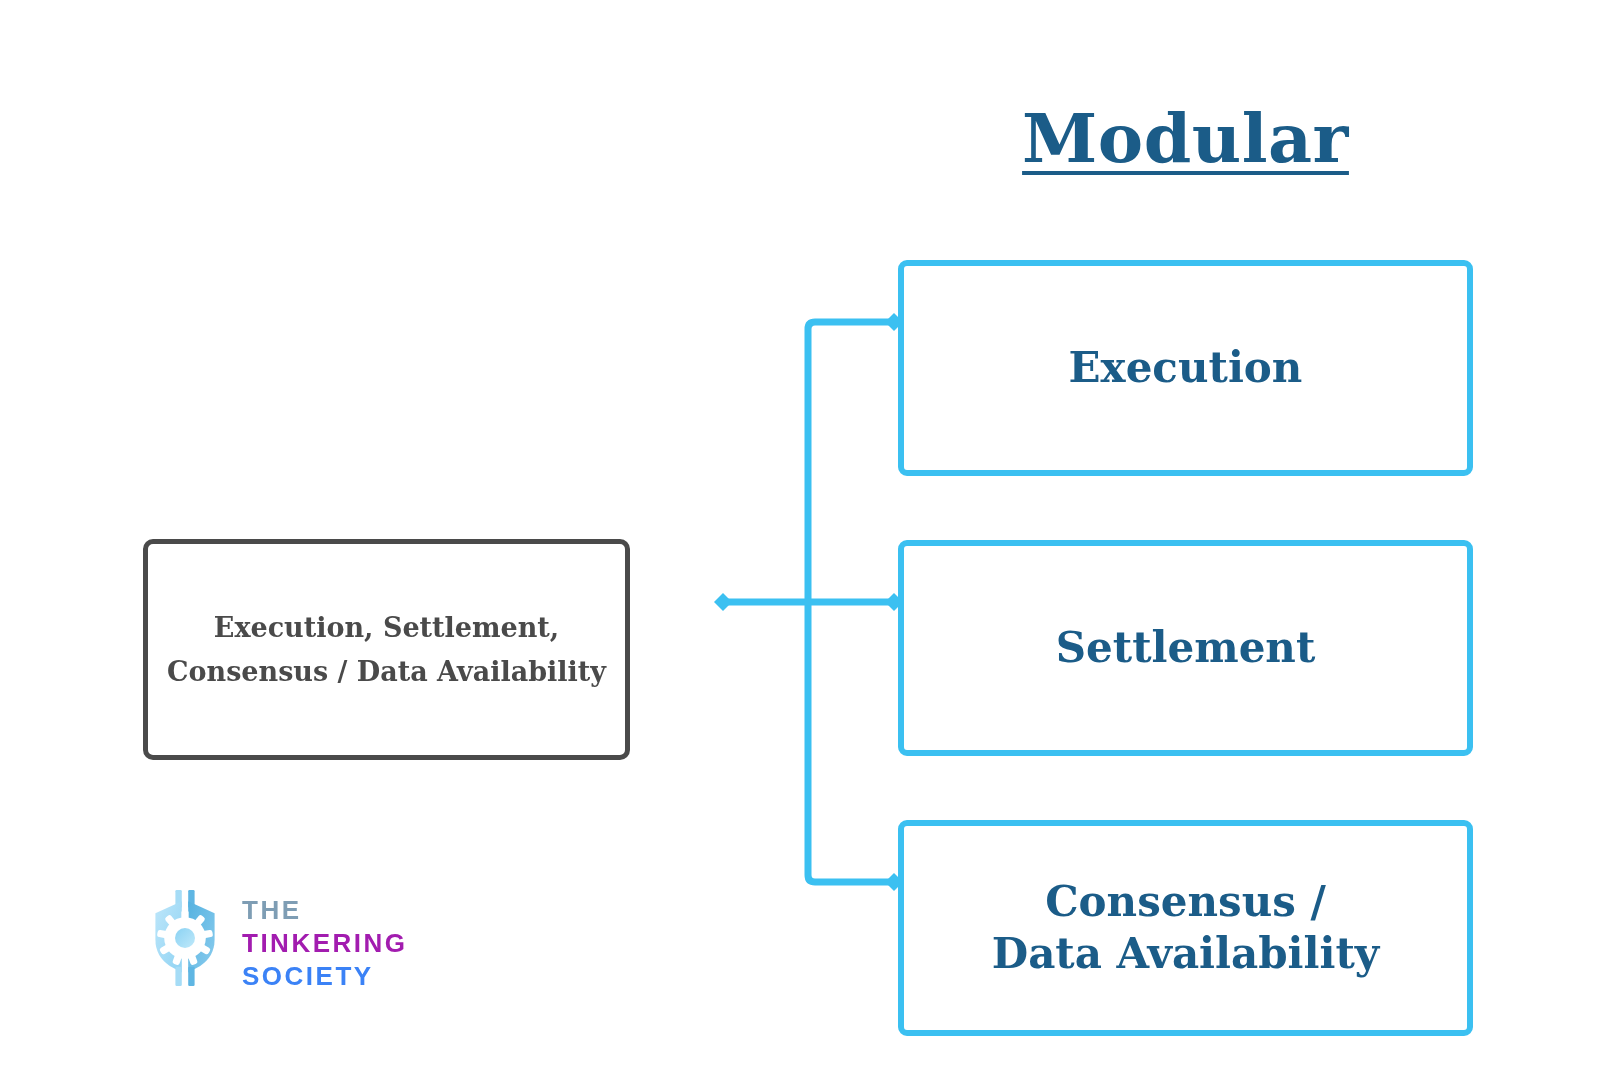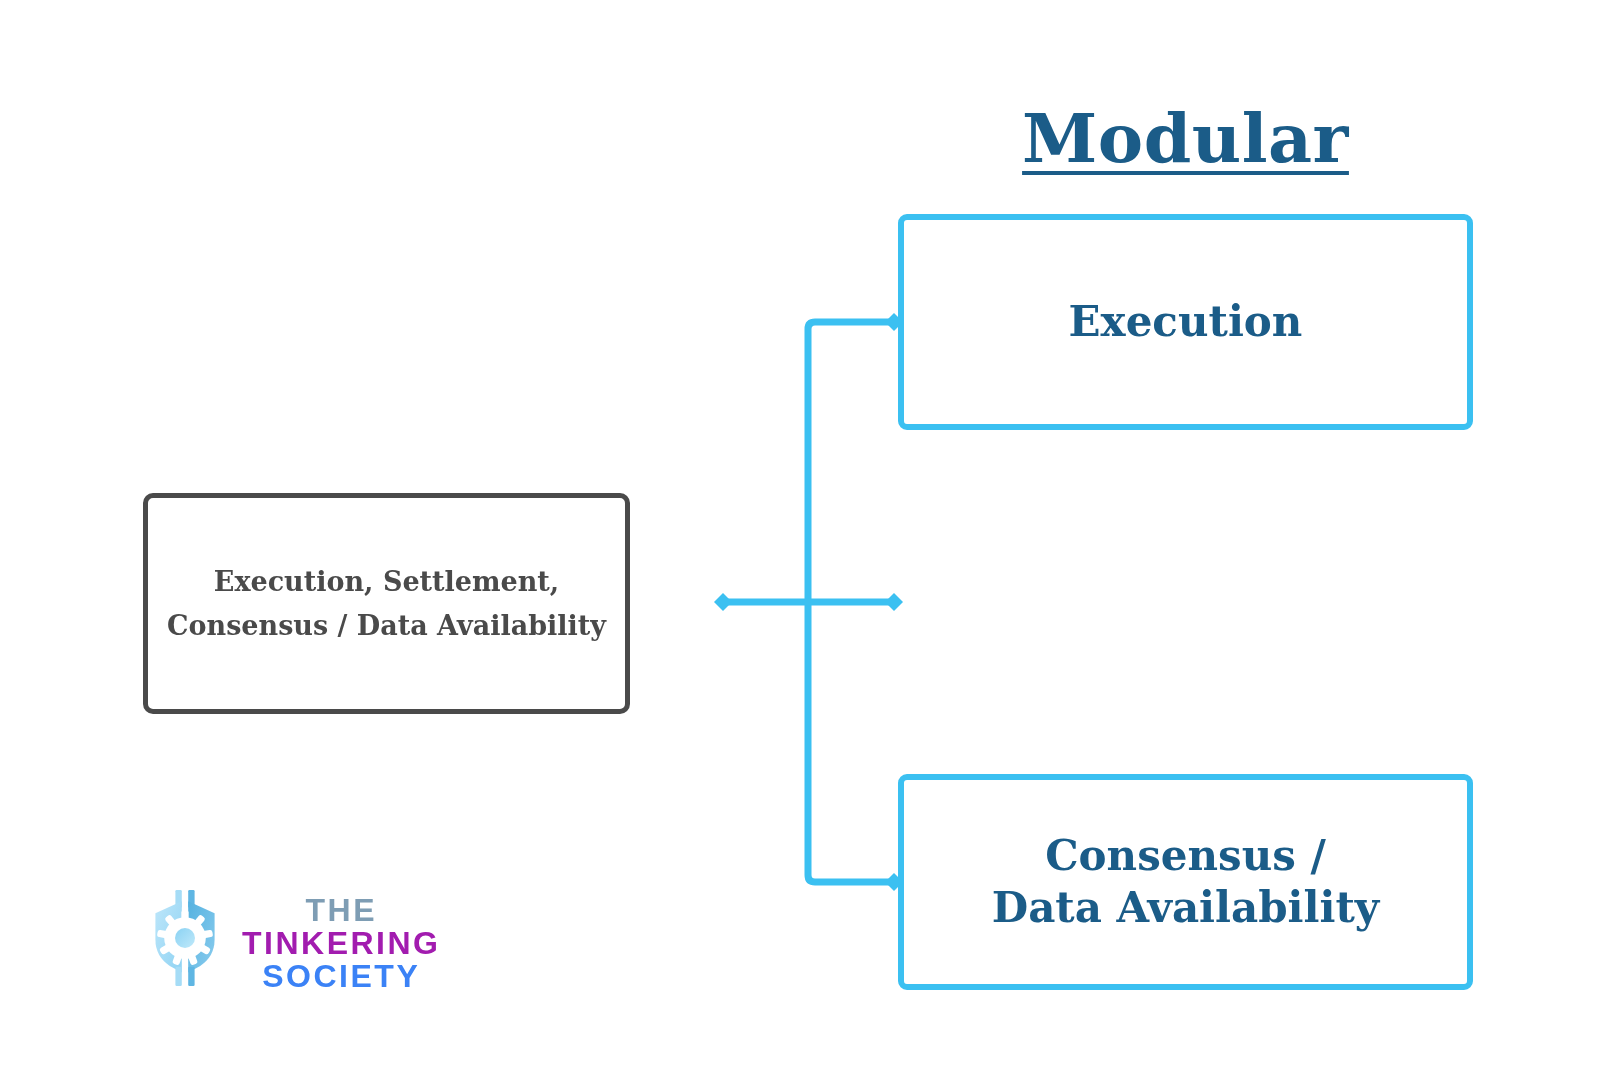--- a/index.html
+++ b/index.html
@@ -38,20 +38,21 @@
     color: #4a4a4a;
   }
   .node {
     position: absolute;
     box-sizing: border-box;
     background: #ffffff;
     display: flex;
     align-items: center;
     justify-content: center;
     text-align: center;
+    margin-top: 46px;
   }
   .node .label {
     white-space: pre-line;
     font-weight: 700;
   }
   .mono-box {
     left: 143px;
     top: 493px;
     width: 487px;
     height: 221px;
@@ -89,24 +90,23 @@
     left: 145px;
     top: 886px;
     display: flex;
     align-items: flex-start;
   }
   .logo-text {
     margin-left: 17px;
     margin-top: 8px;
     font-family: "Liberation Sans", sans-serif;
     font-weight: 700;
-    font-size: 32px;
+    font-size: 26px;
     line-height: 33px;
     letter-spacing: 2.5px;
-    text-align: center;
   }
   .logo-line-the { color: #7e9db4; }
   .logo-line-tinkering { color: #a21caf; }
   .logo-line-society { color: #3b82f6; }
 </style>
 </head>
 <body>
 
 <div class="canvas">
 
@@ -124,20 +124,23 @@
 
   <div class="node mono-box">
     <span class="label">Execution, Settlement,
 Consensus / Data Availability</span>
   </div>
 
   <div class="node mod-box execution">
     <span class="label">Execution</span>
   </div>
 
+  <div class="node mod-box settlement">
+    <span class="label">Settlement</span>
+  </div>
 
   <div class="node mod-box consensus">
     <span class="label">Consensus /
 Data Availability</span>
   </div>
 
   <div class="logo">
     <svg width="80" height="104" viewBox="0 0 100 124">
       <defs>
         <linearGradient id="lgLeft" x1="0" y1="0" x2="1" y2="1">

